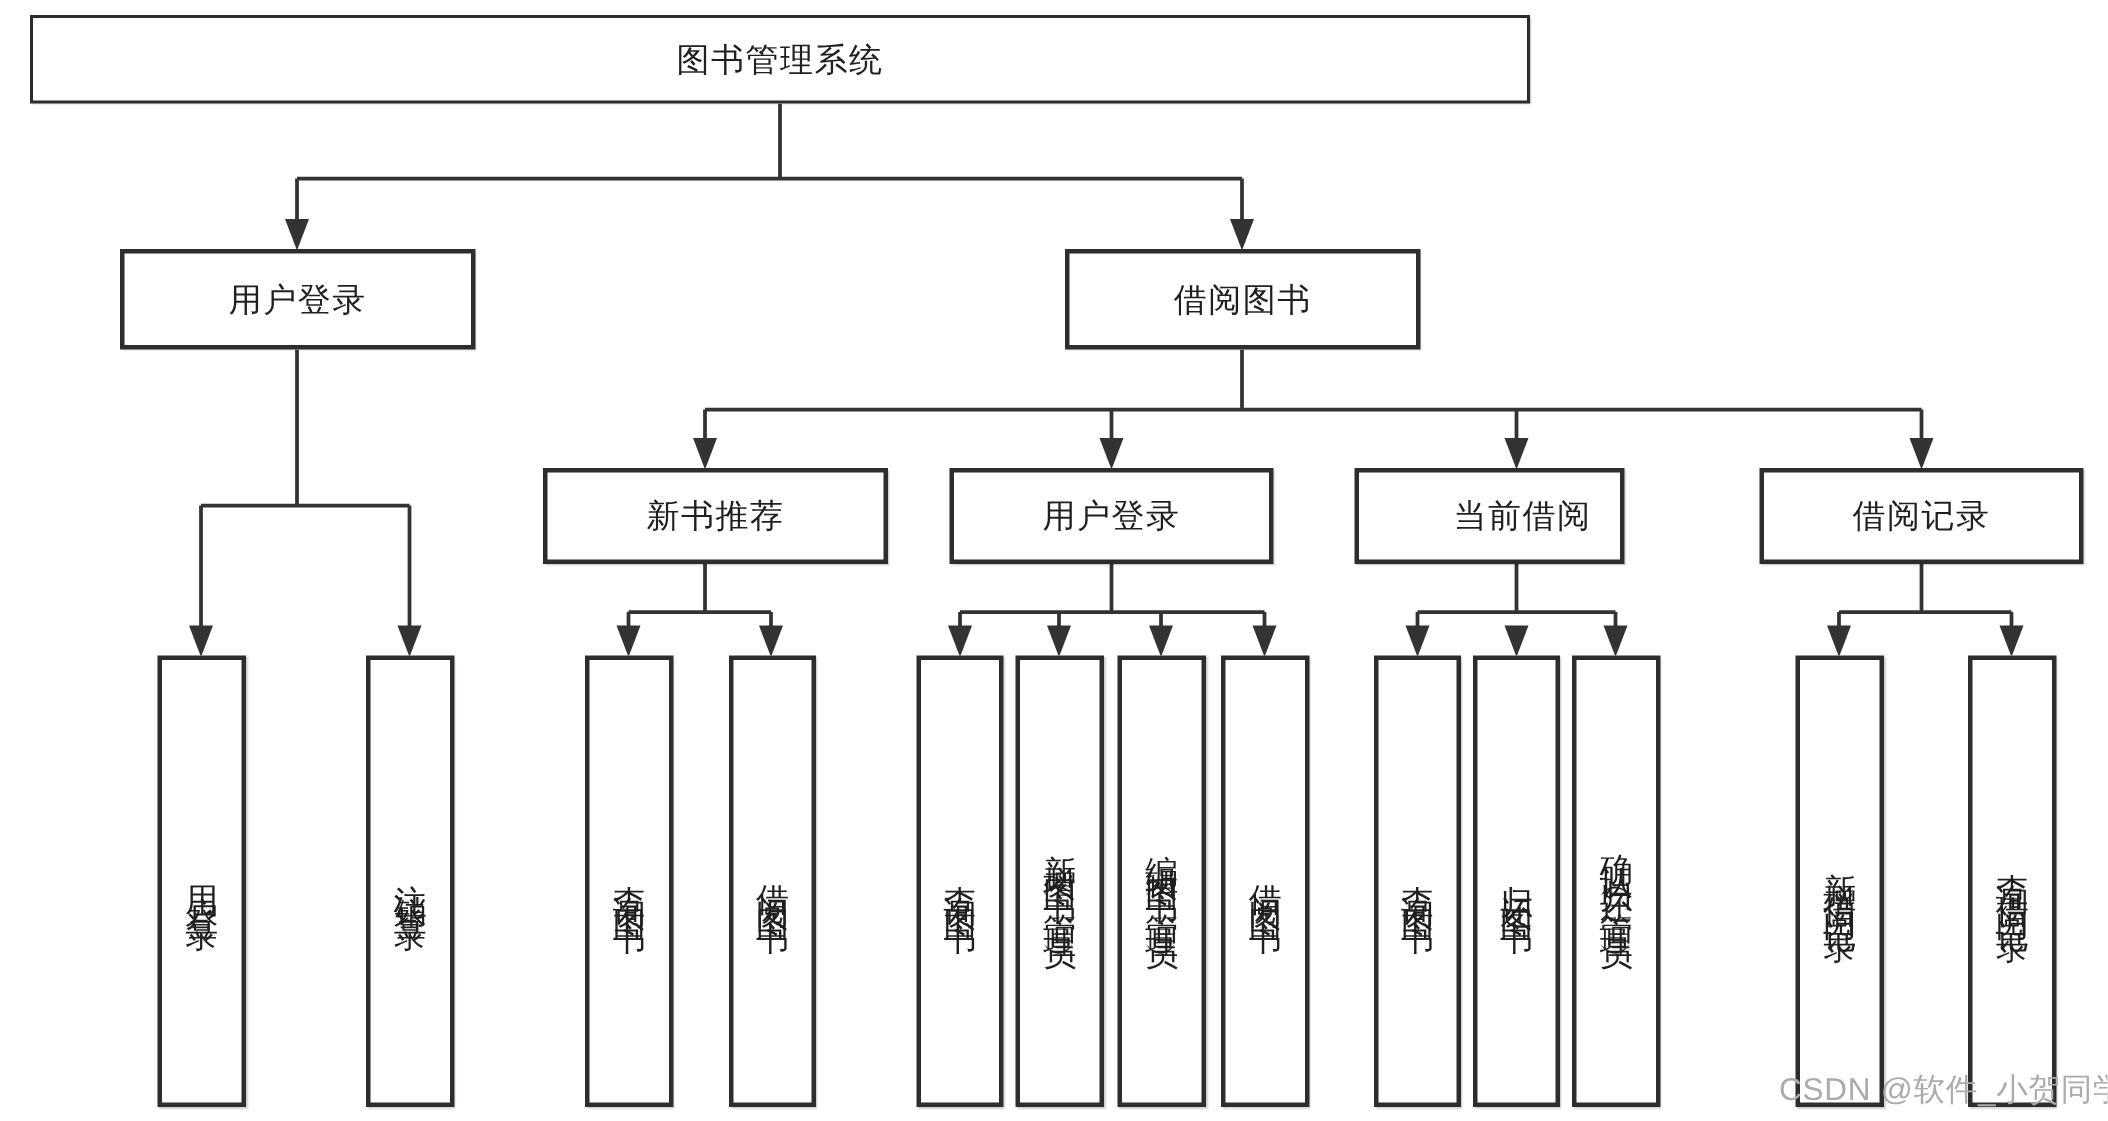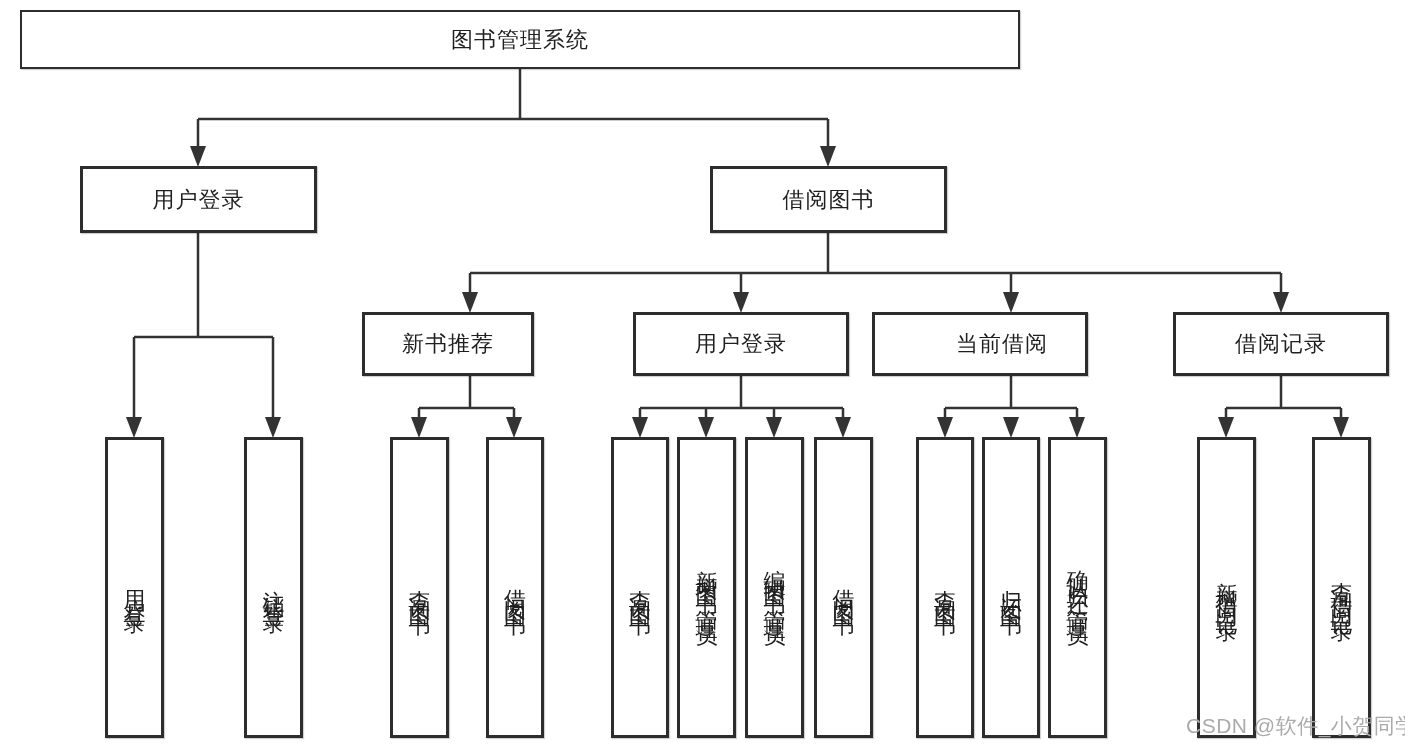--- a/index.html
+++ b/index.html
@@ -94,27 +94,27 @@
     <span class="label">图书管理系统</span>
   </div>
 
   <div class="node" style="left:80px; top:166px; width:237px; height:67px;">
     <span class="label">用户登录</span>
   </div>
   <div class="node" style="left:710px; top:166px; width:237px; height:67px;">
     <span class="label">借阅图书</span>
   </div>
 
-  <div class="node" style="left:362px; top:312px; width:172px; height:64px;">
+  <div class="node" style="left:362px; top:312px; width:230px; height:64px;">
     <span class="label">新书推荐</span>
   </div>
   <div class="node" style="left:633px; top:312px; width:216px; height:64px;">
     <span class="label">用户登录</span>
   </div>
-  <div class="node" style="left:872px; top:312px; width:216px; height:64px;padding-left:44px;">
+  <div class="node" style="left:903px; top:312px; width:180px; height:64px;padding-left:44px;">
     <span class="label">当前借阅</span>
   </div>
   <div class="node" style="left:1173px; top:312px; width:216px; height:64px;">
     <span class="label">借阅记录</span>
   </div>
 
   <div class="node v" style="left:105px; top:437px; width:59px; height:301px;">
     <span class="label">用户登录</span>
   </div>
   <div class="node v" style="left:244px; top:437px; width:59px; height:301px;">

